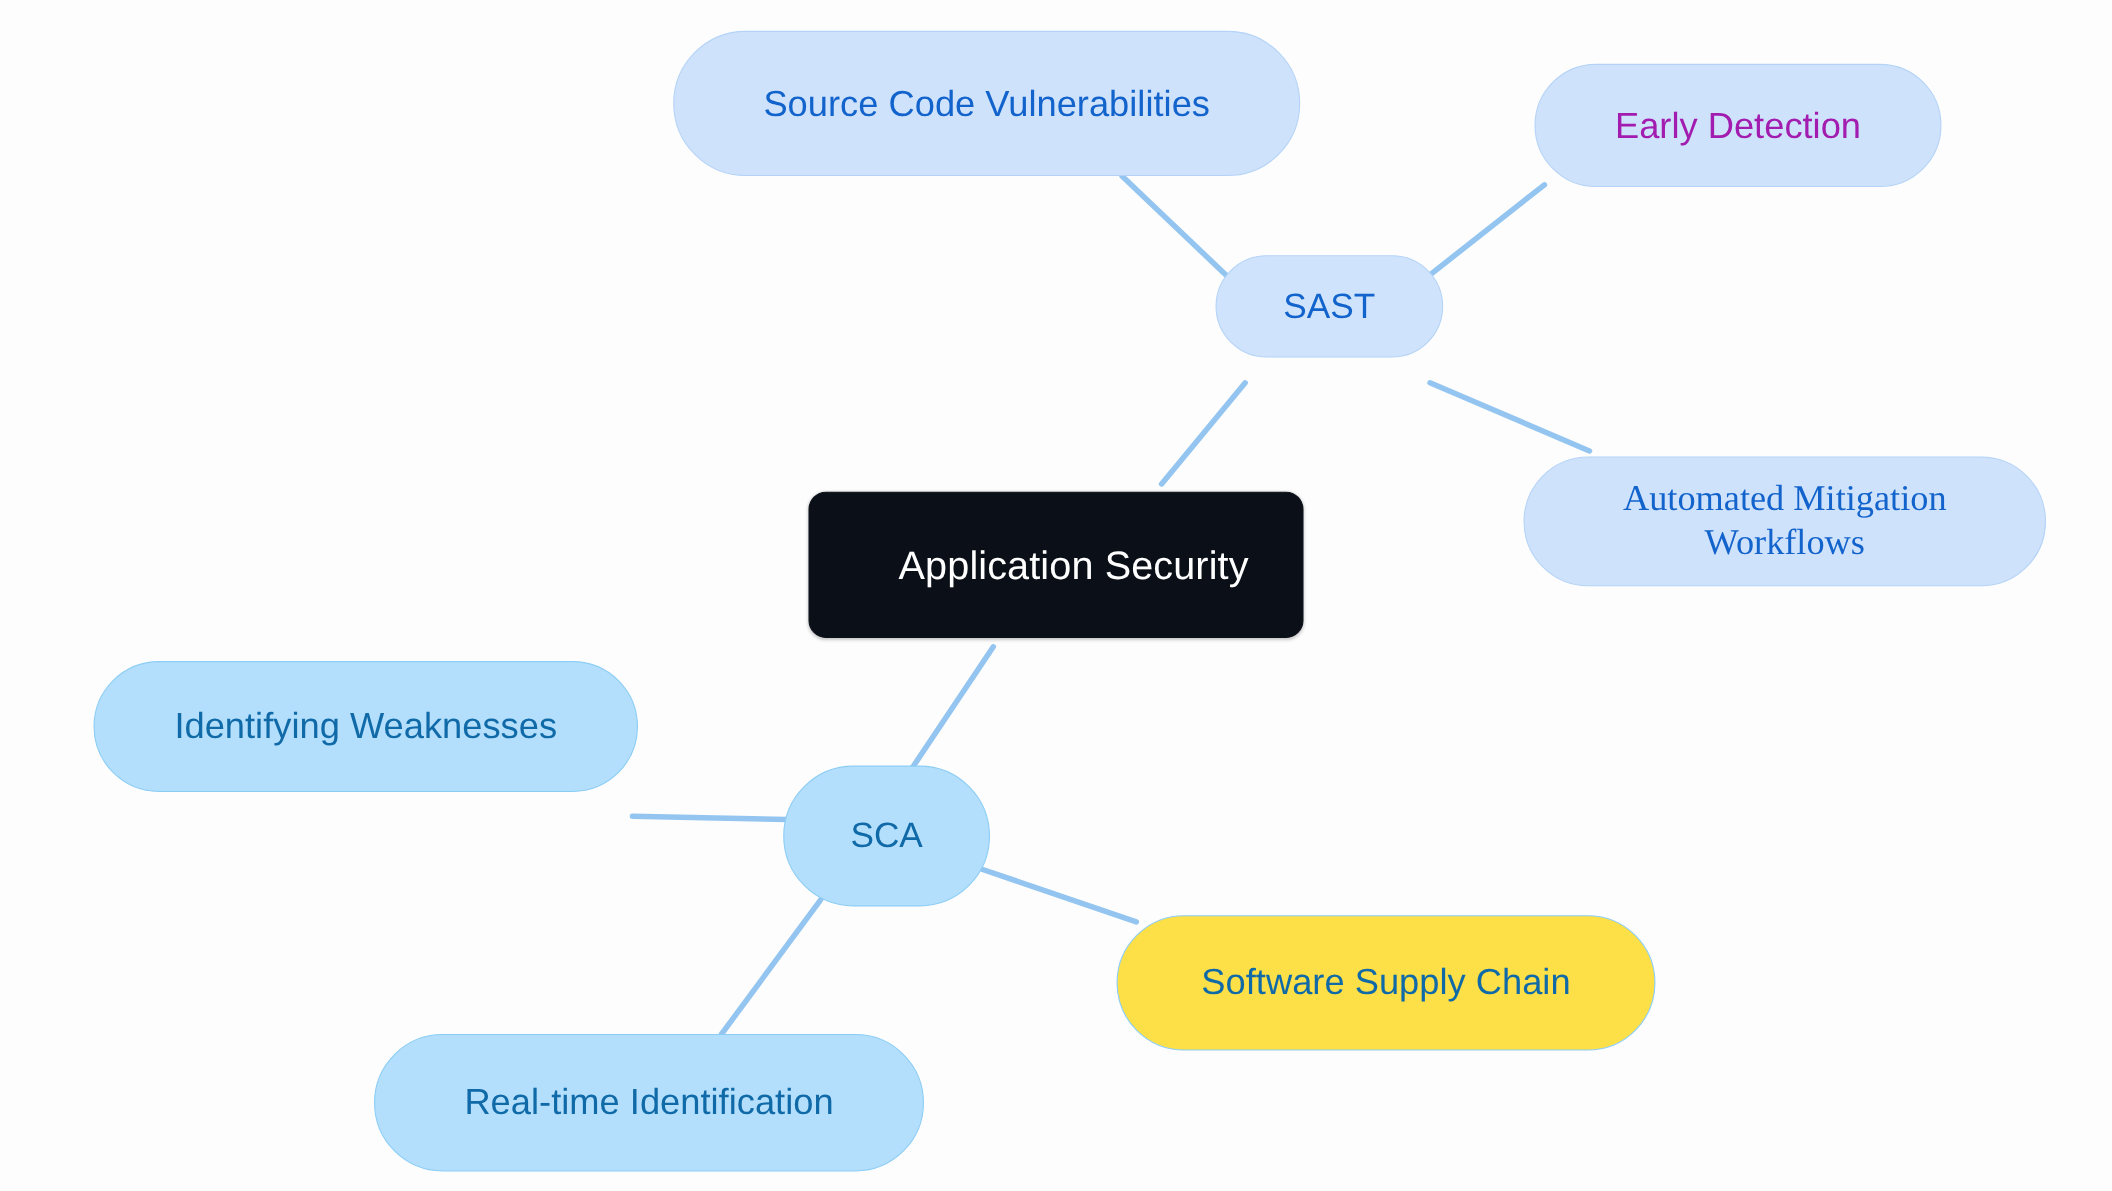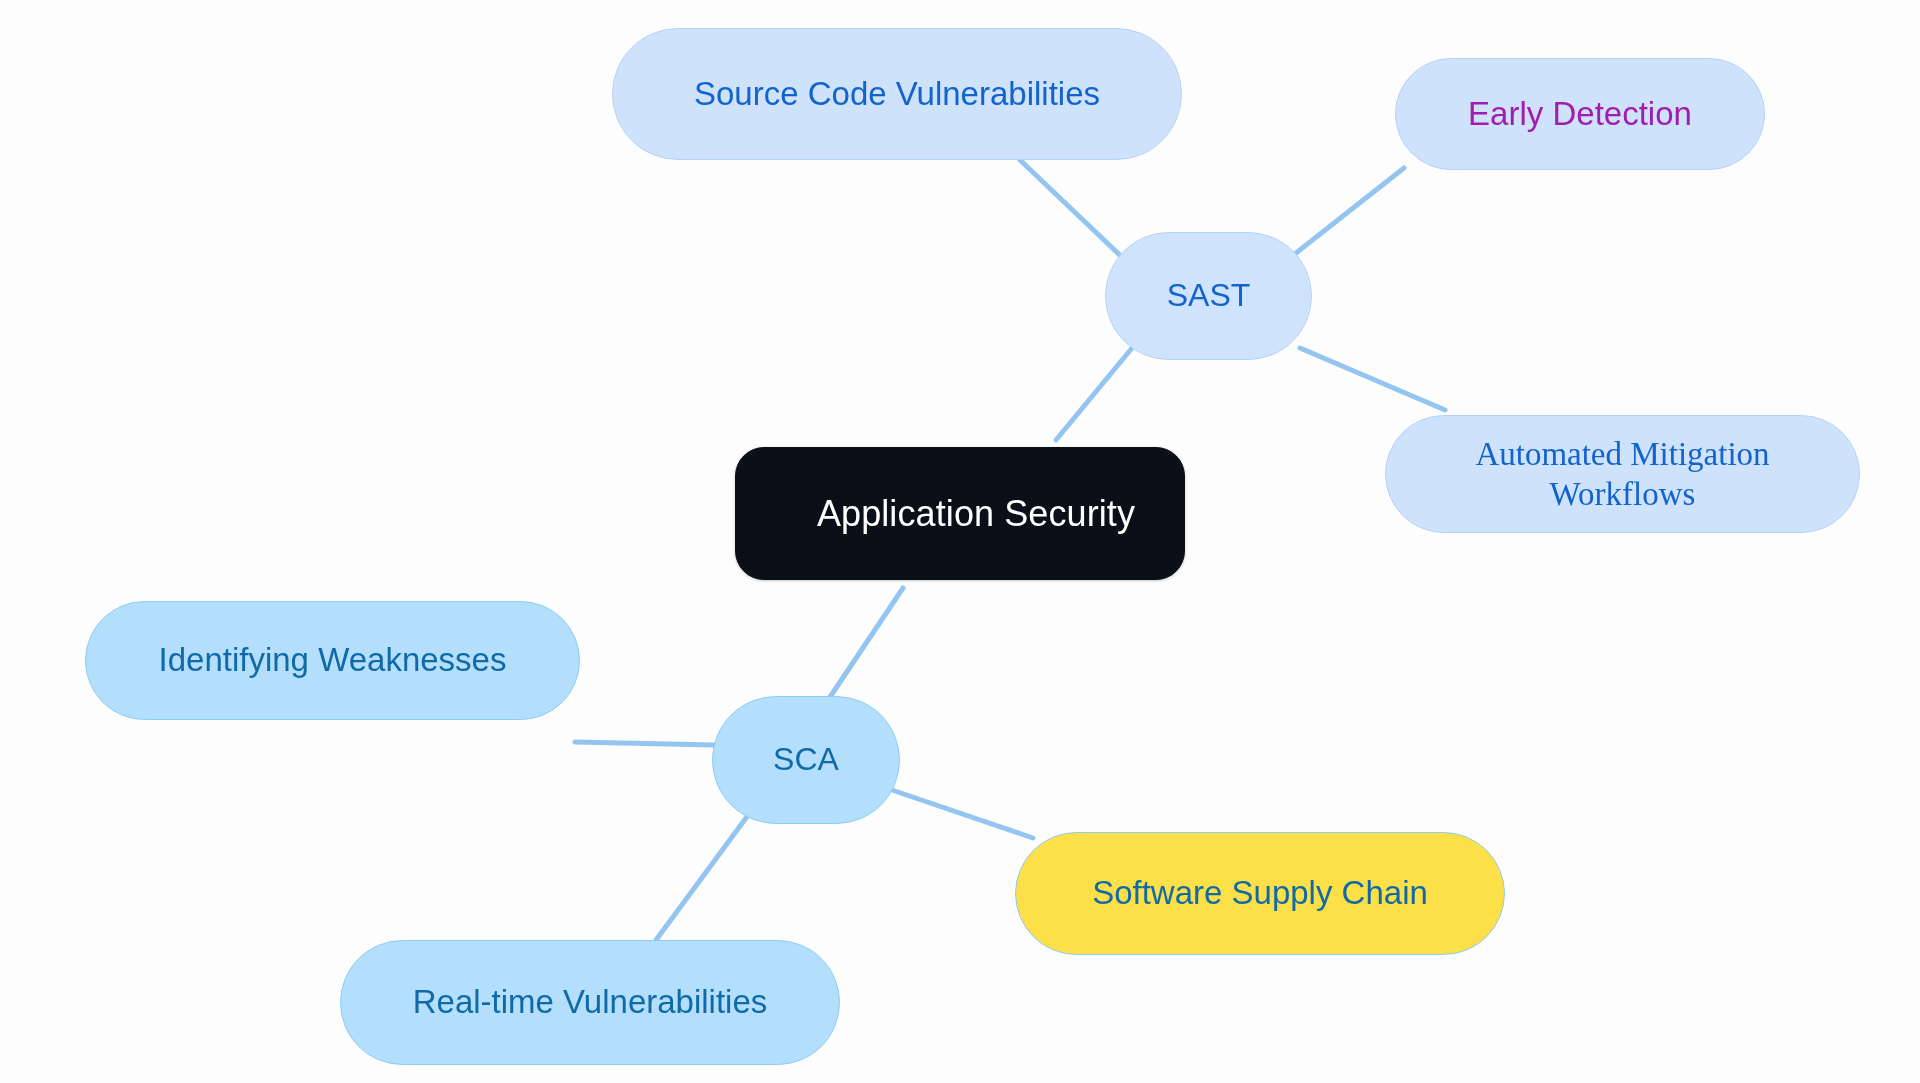--- a/index.html
+++ b/index.html
@@ -42,21 +42,21 @@
     white-space: pre-line;
     padding: 0 6px;
   }
   
   .node-root {
     background: #0b1018;
     color: #ffffff;
     border: 1px solid #0b1018;
     font-size: 36px;
     letter-spacing: 0.1px;
-    border-radius: 29px;
+    border-radius: 16px;
     box-shadow: 0 1px 3px rgba(0,0,0,0.22);
     padding-left: 32px;
   }
   
   .node-sastfam {
     background: #cfe2fb;
     border: 1.6px solid #b4d3f7;
     color: #1263cc;
     font-size: 33px;
   }
@@ -98,28 +98,28 @@
     <div class="node node-sastfam" style="left: 612px; top: 28px; width: 570px; height: 132px; background: rgb(207, 226, 251); color: rgb(18, 99, 204);">
       <span class="node-label">Source Code Vulnerabilities</span>
     </div>
     <div class="node node-sastfam" style="left: 1395px; top: 58px; width: 370px; height: 112px; background: rgb(207, 226, 251); color: #a21caf;">
       <span class="node-label">Early Detection</span>
     </div>
     <div class="node node-sastfam" style="left: 1385px; top: 415px; width: 475px; height: 118px; background: rgb(207, 226, 251); color: rgb(18, 99, 204); font-family: Liberation Serif, serif;">
       <span class="node-label">Automated Mitigation
 Workflows</span>
     </div>
-    <div class="node node-sastfam branch" style="left: 1105px; top: 232px; width: 207px; height: 128px; background: rgb(207, 228, 252); color: rgb(18, 99, 204);">
+    <div class="node node-sastfam branch" style="left: 1105px; top: 232px; width: 207px; height: 93px; background: rgb(207, 228, 252); color: rgb(18, 99, 204);">
       <span class="node-label">SAST</span>
     </div>
     <div class="node node-scafam" style="left: 85px; top: 601px; width: 495px; height: 119px; background: rgb(179, 223, 252); color: rgb(16, 106, 168);">
       <span class="node-label">Identifying Weaknesses</span>
     </div>
     <div class="node node-scafam" style="left: 1015px; top: 832px; width: 490px; height: 123px; background: #fde047; color: rgb(16, 106, 168);">
       <span class="node-label">Software Supply Chain</span>
     </div>
     <div class="node node-scafam" style="left: 340px; top: 940px; width: 500px; height: 125px; background: rgb(179, 223, 252); color: rgb(16, 106, 168);">
-      <span class="node-label">Real-time Vulnerabilities</span>
+      <span class="node-label">Real-time Identification</span>
     </div>
     <div class="node node-scafam branch" style="left: 712px; top: 696px; width: 188px; height: 128px; background: rgb(179, 223, 252); color: rgb(16, 106, 168);">
       <span class="node-label">SCA</span>
     </div>
   </div>
 
 </body></html>

